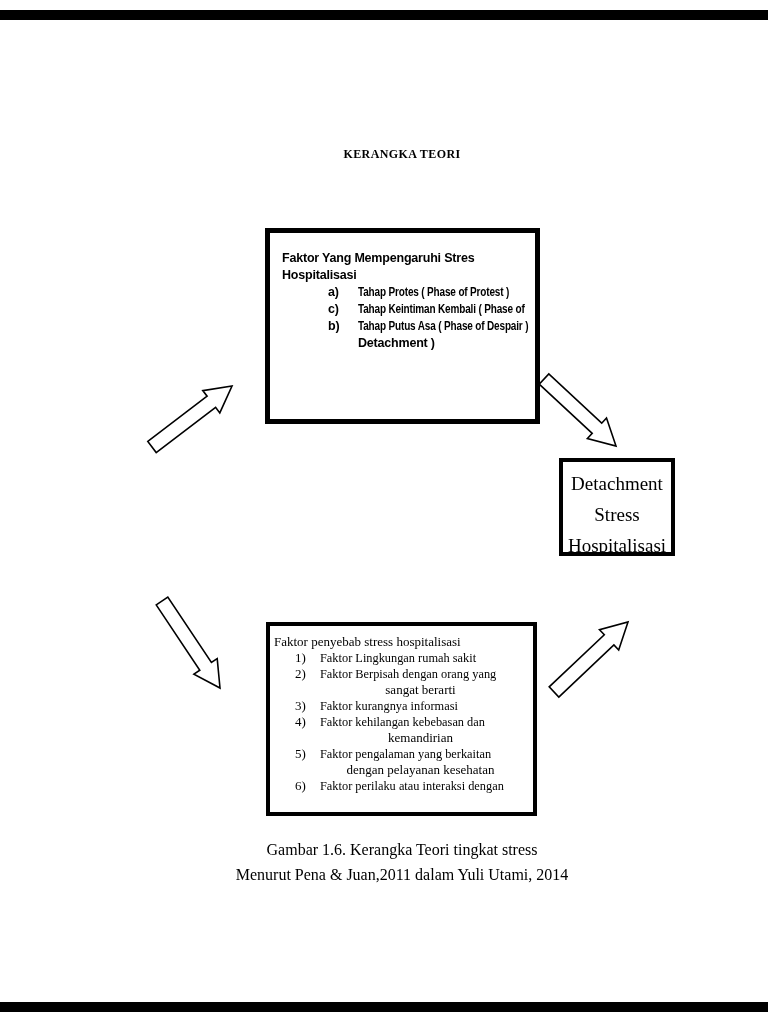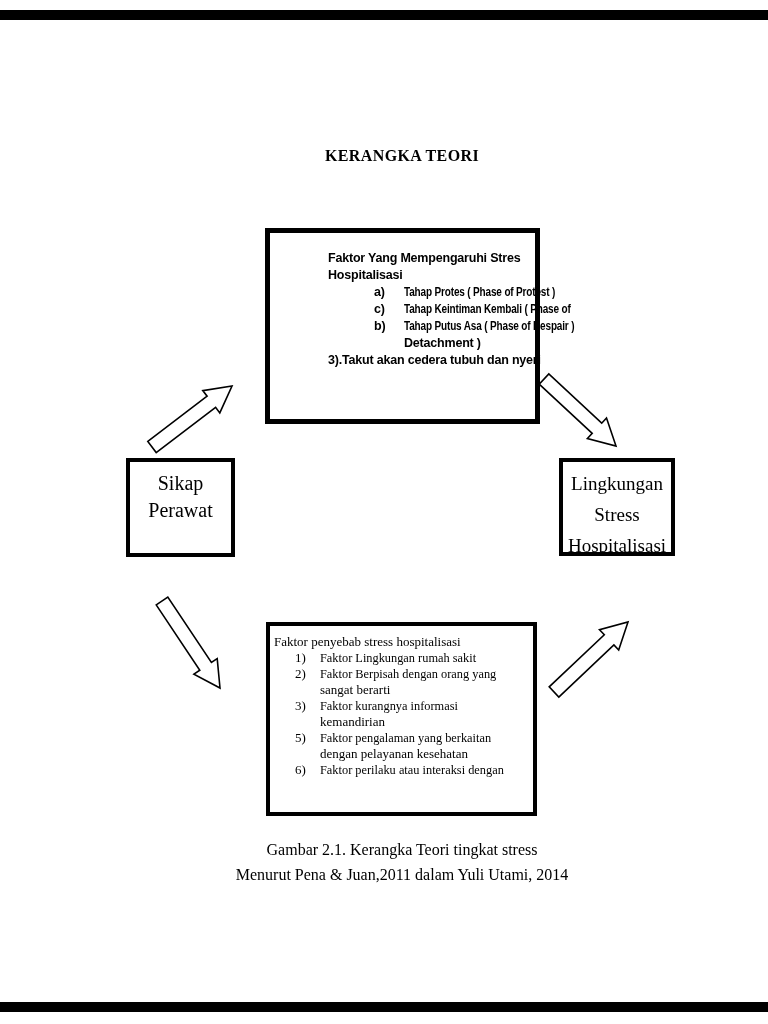--- a/index.html
+++ b/index.html
@@ -4,43 +4,43 @@
 <style>
   html,body{margin:0;padding:0;background:#ffffff;}
   body{width:768px;height:1024px;position:relative;overflow:hidden;
        font-family:"Liberation Serif", serif;color:#000;}
   .page{position:absolute;inset:0;background:#fff;}
   .edgebar{position:absolute;left:0;width:768px;height:10px;background:#000;}
   .edgebar.top{top:10px;}
   .edgebar.bottom{top:1002px;}
 
   .doc-title{position:absolute;top:147px;left:402px;transform:translateX(-50%);
-    font-family:"Liberation Serif", serif;font-weight:bold;font-size:16px;
+    font-family:"Liberation Serif", serif;font-weight:bold;font-size:12px;
     letter-spacing:0.4px;white-space:nowrap;}
 
   .box{position:absolute;box-sizing:border-box;background:#fff;border:4px solid #000;}
 
   
   .top-box{left:265px;top:228px;width:275px;height:196px;border-width:5px;
     font-family:"Liberation Sans", sans-serif;font-weight:bold;font-size:12.5px;
     padding:17px 6px 0 12px;letter-spacing:-0.2px;}
-  .top-box .tline{white-space:nowrap;line-height:17px;height:17px;margin-left:46px;}
+  .top-box .tline{white-space:nowrap;line-height:17px;height:17px;}
   .top-box .sub{padding-left:46px;}
   .top-box .mk{display:inline-block;width:30px;}
   .top-box .wrap2{padding-left:76px;}
   .cond{display:inline-block;transform:scaleX(0.80);transform-origin:0 50%;}
 
   
   .bottom-box{left:266px;top:622px;width:271px;height:194px;
     font-family:"Liberation Serif", serif;font-size:13px;
     padding:8px 12px 0 4px;}
   .bottom-box .bline{white-space:nowrap;line-height:16px;height:16px;}
   .bottom-box .item{padding-left:21px;}
   .bottom-box .mk{display:inline-block;width:25px;}
-  .bottom-box .wrap2{padding-left:46px;}
+  .bottom-box .wrap2{padding-left:46px;text-align:center;}
   .cond2{display:inline-block;transform:scaleX(0.95);transform-origin:0 50%;}
 
   
   .left-box{left:126px;top:458px;width:109px;height:99px;text-align:center;
     font-size:20px;line-height:27px;padding-top:8px;}
   .right-box{left:559px;top:458px;width:116px;height:98px;text-align:center;
     font-size:19px;line-height:31px;padding-top:6px;}
 
   .caption-line{position:absolute;left:402px;transform:translateX(-50%);
     font-size:16px;white-space:nowrap;}
@@ -60,49 +60,45 @@
 
   <div class="doc-title">KERANGKA TEORI</div>
 
   <div class="box top-box">
     <div class="tline"><span>Faktor Yang Mempengaruhi Stres</span></div>
     <div class="tline"><span>Hospitalisasi</span></div>
     <div class="tline sub"><span class="mk">a)</span><span class="cond">Tahap Protes ( Phase of Protest )</span></div>
     <div class="tline sub"><span class="mk">c)</span><span class="cond">Tahap Keintiman Kembali ( Phase of</span></div>
     <div class="tline sub"><span class="mk">b)</span><span class="cond">Tahap Putus Asa ( Phase of Despair )</span></div>
     <div class="tline wrap2"><span>Detachment )</span></div>
-    <div class="tline"><span>3).Takut akan cedera tubuh dan nyeri</span></div>
   </div>
 
-  <div class="box left-box">
-    <div>Sikap</div>
-    <div>Perawat</div>
-  </div>
 
   <div class="box right-box">
-    <div>Lingkungan</div>
+    <div>Detachment</div>
     <div>Stress</div>
     <div>Hospitalisasi</div>
   </div>
 
   <div class="box bottom-box">
     <div class="bline"><span>Faktor penyebab stress hospitalisasi</span></div>
     <div class="bline item"><span class="mk">1)</span><span class="cond2">Faktor Lingkungan rumah sakit</span></div>
     <div class="bline item"><span class="mk">2)</span><span class="cond2">Faktor Berpisah dengan orang yang</span></div>
     <div class="bline wrap2"><span>sangat berarti</span></div>
     <div class="bline item"><span class="mk">3)</span><span class="cond2">Faktor kurangnya informasi</span></div>
+    <div class="bline item"><span class="mk">4)</span><span class="cond2">Faktor kehilangan kebebasan dan</span></div>
     <div class="bline wrap2"><span>kemandirian</span></div>
     <div class="bline item"><span class="mk">5)</span><span class="cond2">Faktor pengalaman yang berkaitan</span></div>
     <div class="bline wrap2"><span>dengan pelayanan kesehatan</span></div>
     <div class="bline item"><span class="mk">6)</span><span class="cond2">Faktor perilaku atau interaksi dengan</span></div>
   </div>
 
   <svg class="arrows" width="768" height="1024" viewBox="0 0 768 1024">
     <polygon points="156.2,452.6 215.6,407.3 219.8,412.9 232,386 202.8,390.6 207.1,396.2 147.8,441.4"></polygon>
     <polygon points="539.2,384.1 592.2,433.4 587.4,438.5 616,446 606.5,418 601.7,423.2 548.8,373.9"></polygon>
     <polygon points="156.2,604.9 199.8,670.2 193.9,674.1 220,688 217.2,658.6 211.4,662.5 167.8,597.1"></polygon>
     <polygon points="558.8,697.1 613.9,644.9 618.7,650 628,622 599.5,629.7 604.3,634.8 549.2,686.9"></polygon>
   </svg>
 
-  <div class="caption-line caption-1">Gambar 2.1. Kerangka Teori tingkat stress</div>
+  <div class="caption-line caption-1">Gambar 1.6. Kerangka Teori tingkat stress</div>
   <div class="caption-line caption-2">Menurut Pena &amp; Juan,2011 dalam Yuli Utami, 2014</div>
 
 </div>
 
 </body></html>

